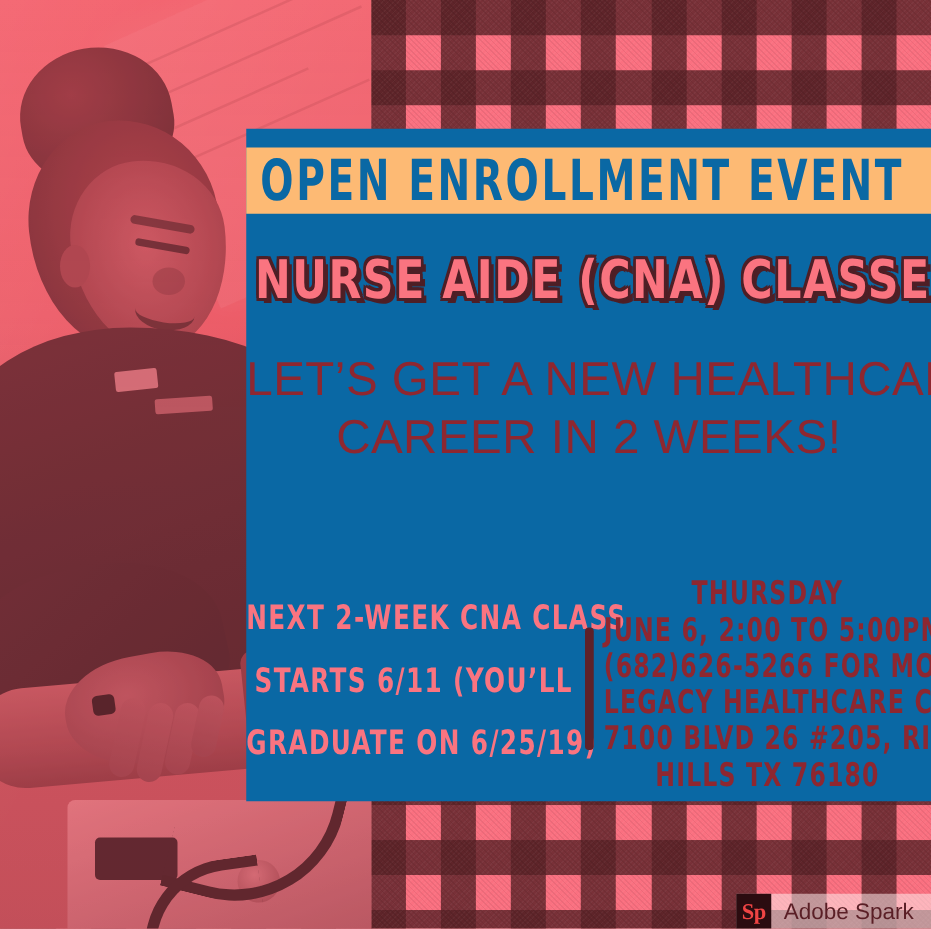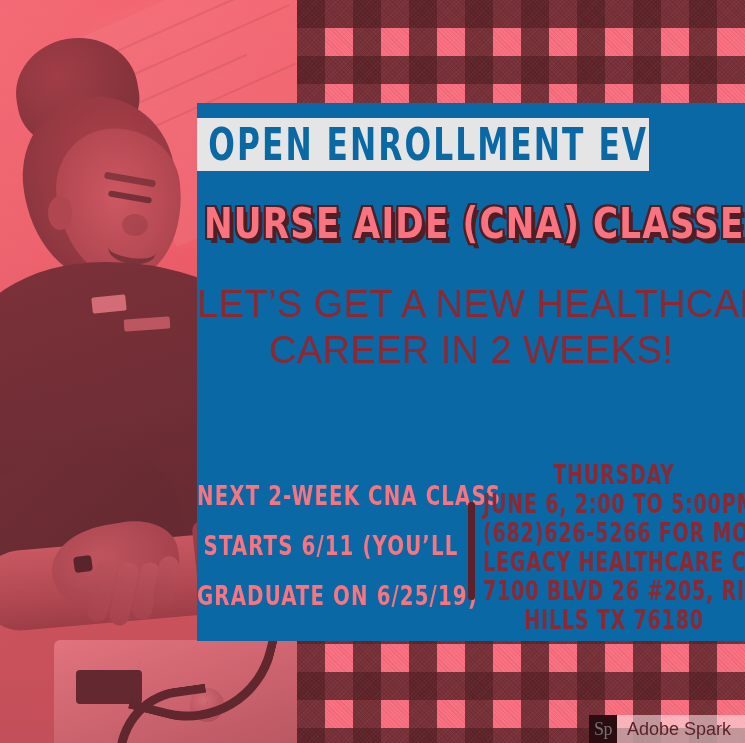--- a/index.html
+++ b/index.html
@@ -231,22 +231,22 @@
     position: absolute;
     left: 197px; top: 103px;
     width: 548px; height: 538px;
     background: #0A68A4;
   }
 
   
   .title-band {
     position: absolute;
     left: 0; top: 15px;
-    width: 452px; height: 53px;
-    background: #e5e5e5;
+    width: 548px; height: 53px;
+    background: #fdba74;
     display: flex;
     align-items: center;
   }
   .title-band .title-text {
     color: #0A68A4;
     font-family: "DejaVu Sans Condensed", "Liberation Sans Narrow", "Liberation Sans", sans-serif;
     font-weight: 700;
     font-size: 37px;
     letter-spacing: 2.2px;
     white-space: nowrap;
@@ -347,23 +347,23 @@
     right: 0; bottom: 0;
     height: 28px;
     display: flex;
     align-items: stretch;
     background: rgba(255,235,235,0.55);
     padding-right: 6px;
   }
   .spark .sp-mark {
     width: 28px;
     background: #2B0C10;
-    color: #737373;
+    color: #ef4444;
     font-family: "Liberation Serif", serif;
-    font-weight: 400;
+    font-weight: 700;
     font-size: 18px;
     display: flex;
     align-items: center;
     justify-content: center;
     letter-spacing: -0.5px;
   }
   .spark .sp-label {
     display: flex;
     align-items: center;
     padding: 0 8px 0 10px;

